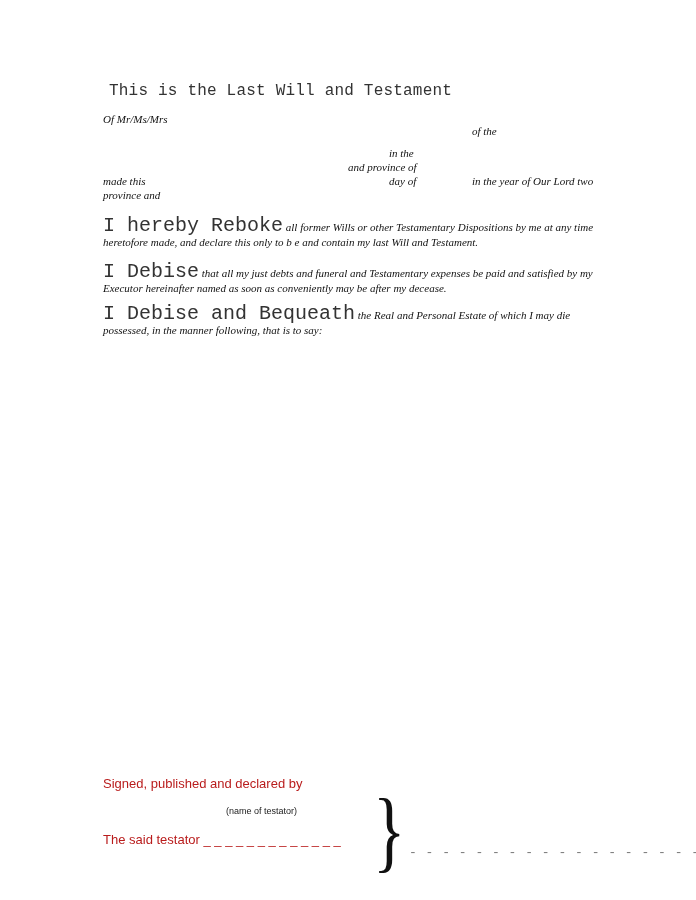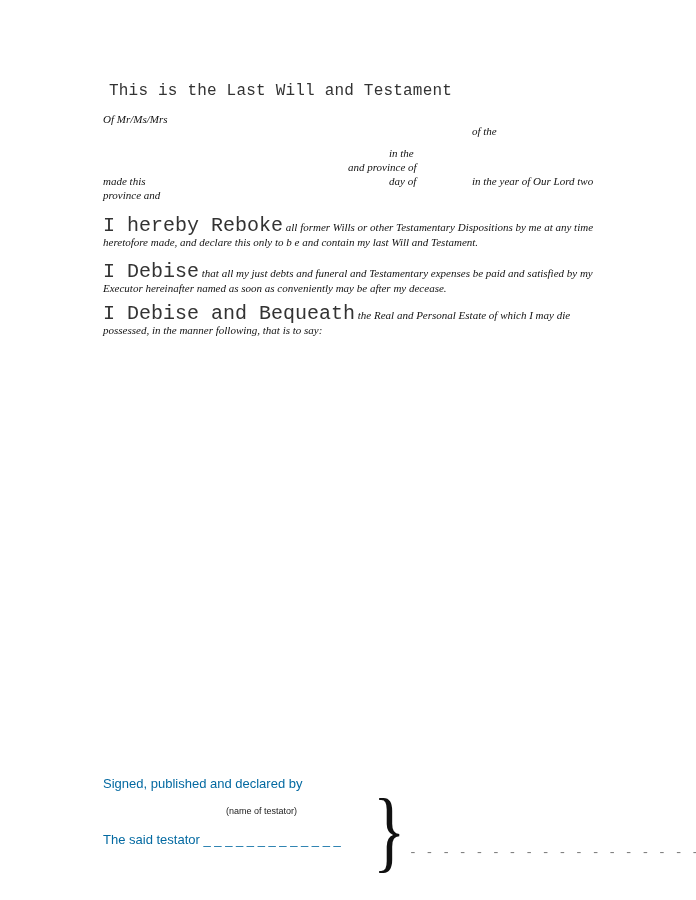--- a/index.html
+++ b/index.html
@@ -35,21 +35,21 @@
     }
     .para {
       position: absolute;
       left: 103px;
       width: 500px;
       line-height: 15px;
     }
     .sans {
       font-family: "Liberation Sans", "DejaVu Sans", sans-serif;
       font-size: 13px;
-      color: #0369a1;
+      color: #b91c1c;
     }
     .sans-small {
       font-family: "Liberation Sans", "DejaVu Sans", sans-serif;
       font-size: 9px;
       color: #222;
       text-align: center;
     }
     .brace {
       font-family: "Liberation Serif", "DejaVu Serif", serif;
       font-size: 90px;

